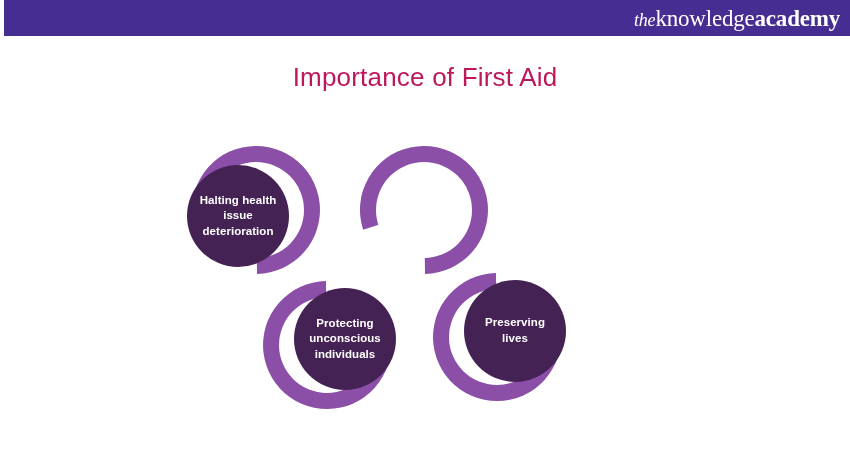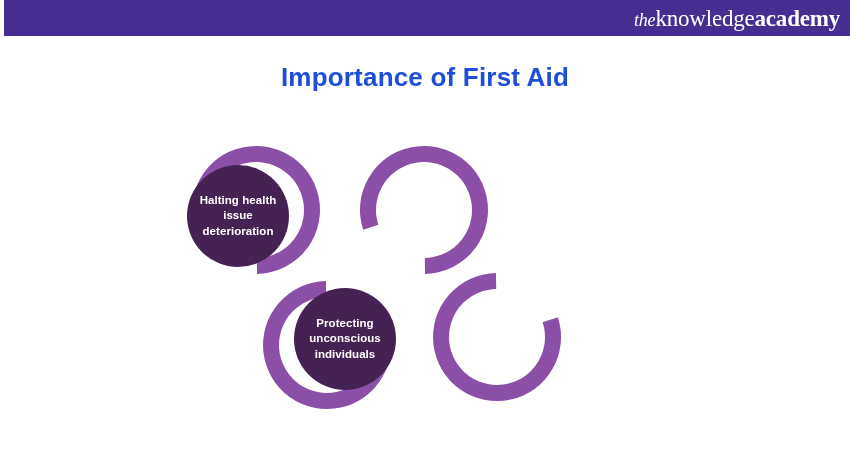--- a/index.html
+++ b/index.html
@@ -51,23 +51,23 @@
     font-weight: 700;
   }
 
   
   .page-title {
     position: absolute;
     top: 62px;
     left: 0;
     width: 850px;
     text-align: center;
-    color: #1d4ed8;
+    color: #be185d;
     font-size: 26px;
-    font-weight: 700;
+    font-weight: 400;
     letter-spacing: 0.2px;
     line-height: 1.2;
   }
 
   
   .diagram {
     position: absolute;
     top: 0;
     left: 0;
     width: 850px;
@@ -153,15 +153,18 @@
     <div class="node-disc node-disc-bottom">
       <span class="node-label">Protecting unconscious individuals</span>
     </div>
   </div>
 
   <div class="node" style="left:422px; top:262px;">
     <svg class="node-ring" viewBox="0 0 150 150">
       <path d="M 75 75 m -64 0 a 64 64 0 1 1 45.25 61.09 L 75 75 Z" fill="#8b4fa8" transform="rotate(162 75 75)"></path>
       <circle cx="75" cy="75" r="48" fill="#ffffff"></circle>
     </svg>
+    <div class="node-disc node-disc-bottom">
+      <span class="node-label">Preserving lives</span>
+    </div>
   </div>
 
 </div>
 
 </body></html>

